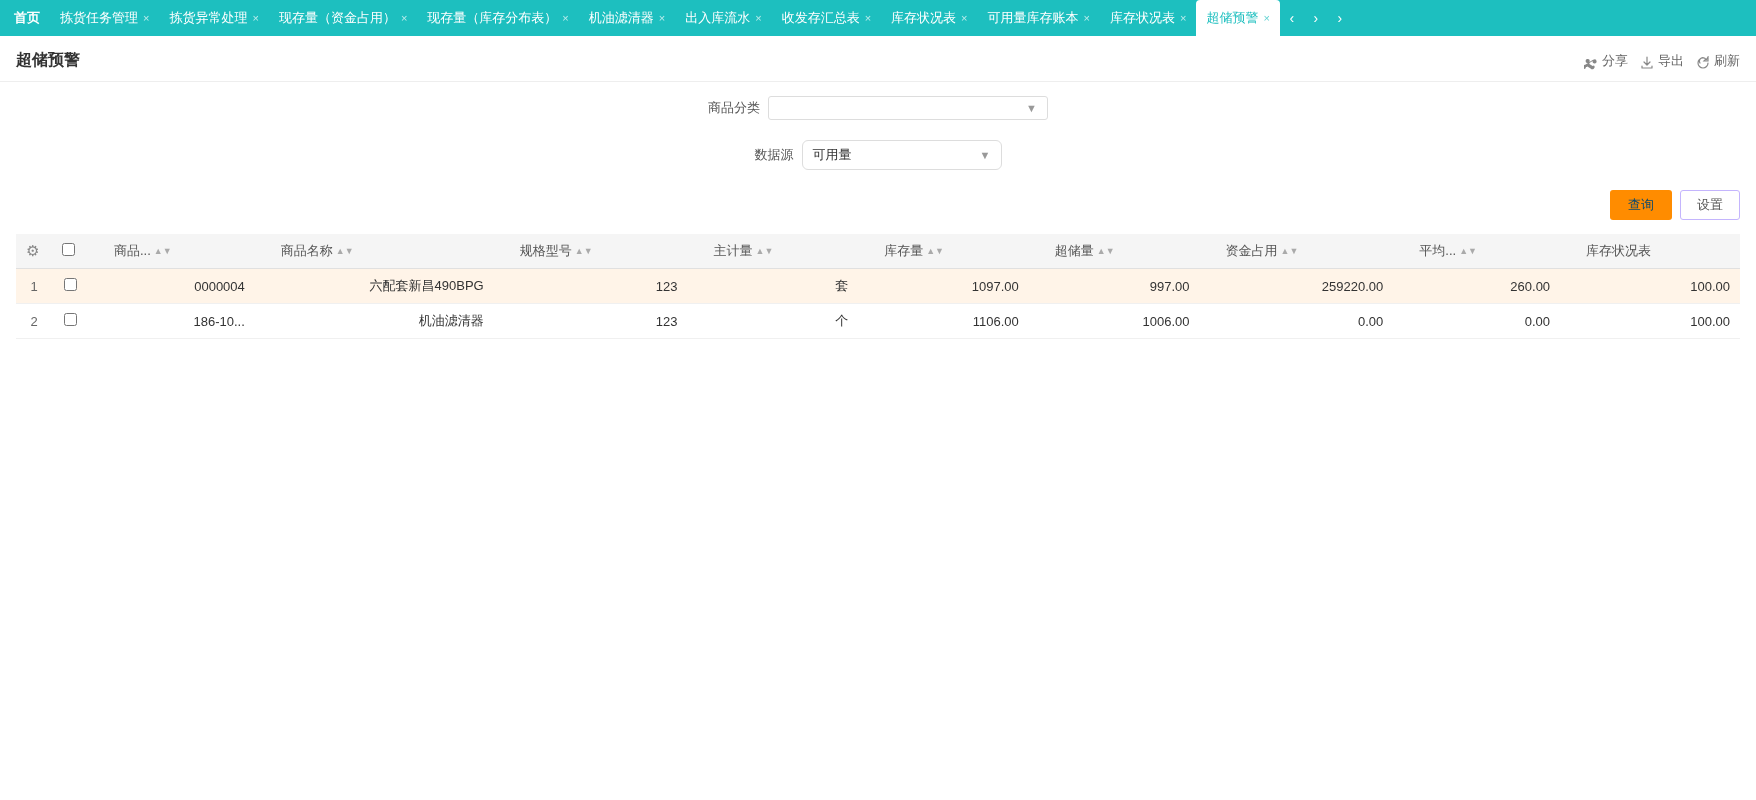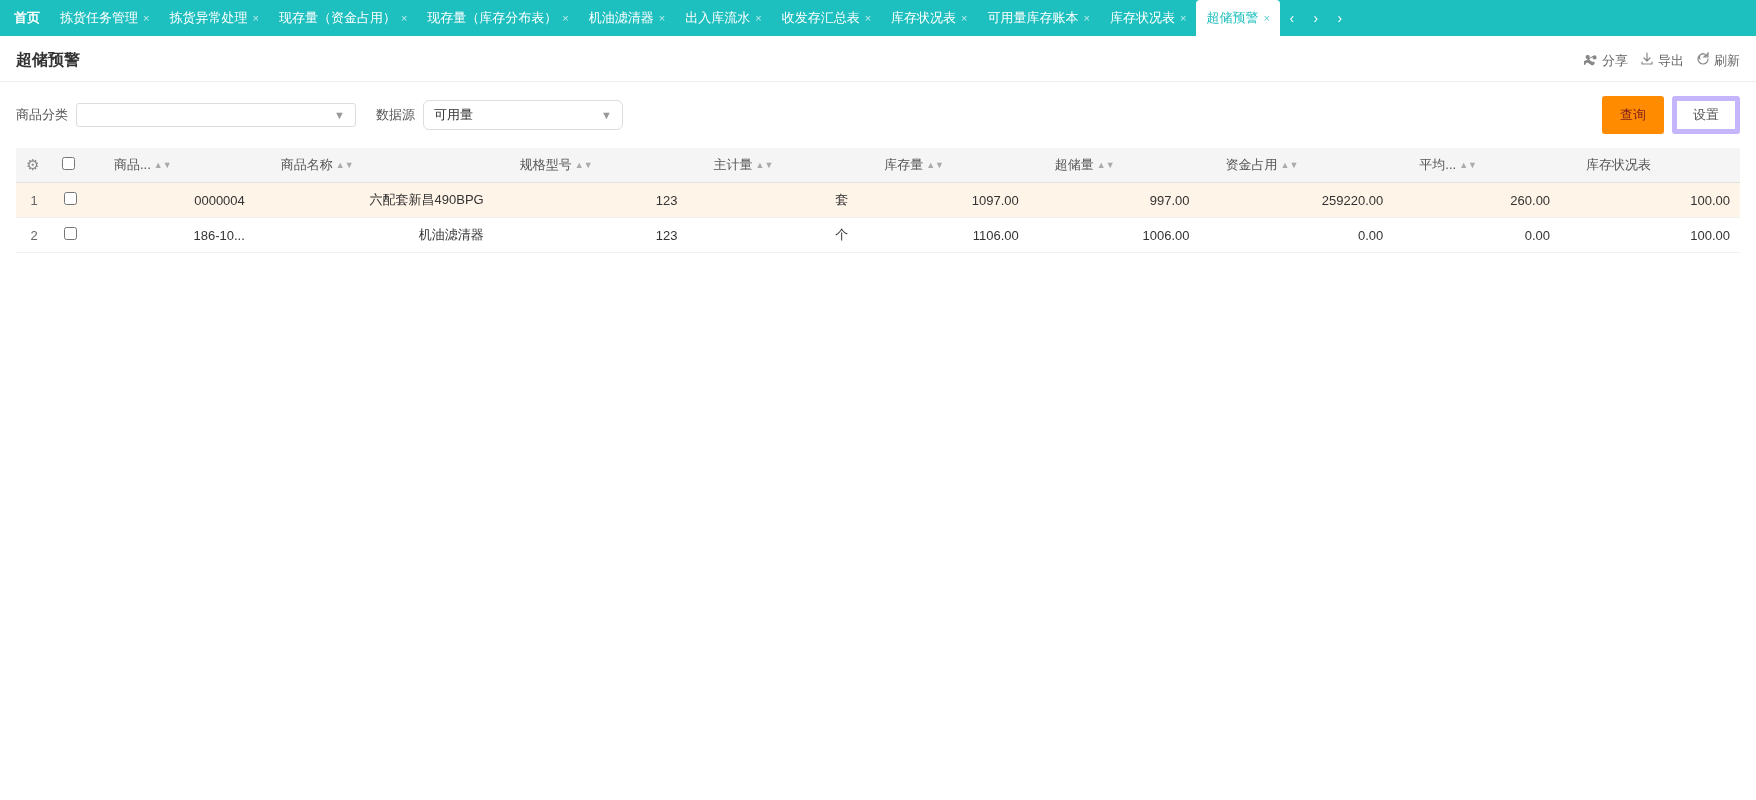--- a/index.html
+++ b/index.html
@@ -66,34 +66,35 @@
       font-weight: bold;
       color: #333;
     }
     .header-actions {
       display: flex;
       align-items: center;
       gap: 12px;
     }
     .header-action-btn {
       display: flex;
-      align-items: flex-start;
+      align-items: flex-end;
       gap: 4px;
       color: #666;
       cursor: pointer;
       font-size: 13px;
     }
 
     
     .filter-area {
       display: flex;
       align-items: center;
       padding: 14px 16px;
       gap: 20px;
       flex-wrap: wrap;
+      flex-direction: column;
     }
     .filter-item {
       display: flex;
       align-items: center;
       gap: 8px;
     }
     .filter-label {
       color: #555;
       font-size: 13px;
       white-space: nowrap;
@@ -115,31 +116,31 @@
       color: #999;
       font-size: 11px;
     }
     .filter-buttons {
       margin-left: auto;
       display: flex;
       gap: 8px;
     }
     .btn-query {
       background: #ff8c00;
-      color: #7f1d1d;
+      color: #0c4a6e;
       border: none;
       padding: 6px 18px;
       border-radius: 3px;
       cursor: pointer;
       font-size: 13px;
     }
     .btn-settings {
       background: #fff;
       color: #555;
-      border: 5px solid #c4b5fd;
+      border: 1px solid #c4b5fd;
       padding: 5px 16px;
       border-radius: 3px;
       cursor: pointer;
       font-size: 13px;
     }
 
     
     .table-container {
       padding: 0 16px;
     }

